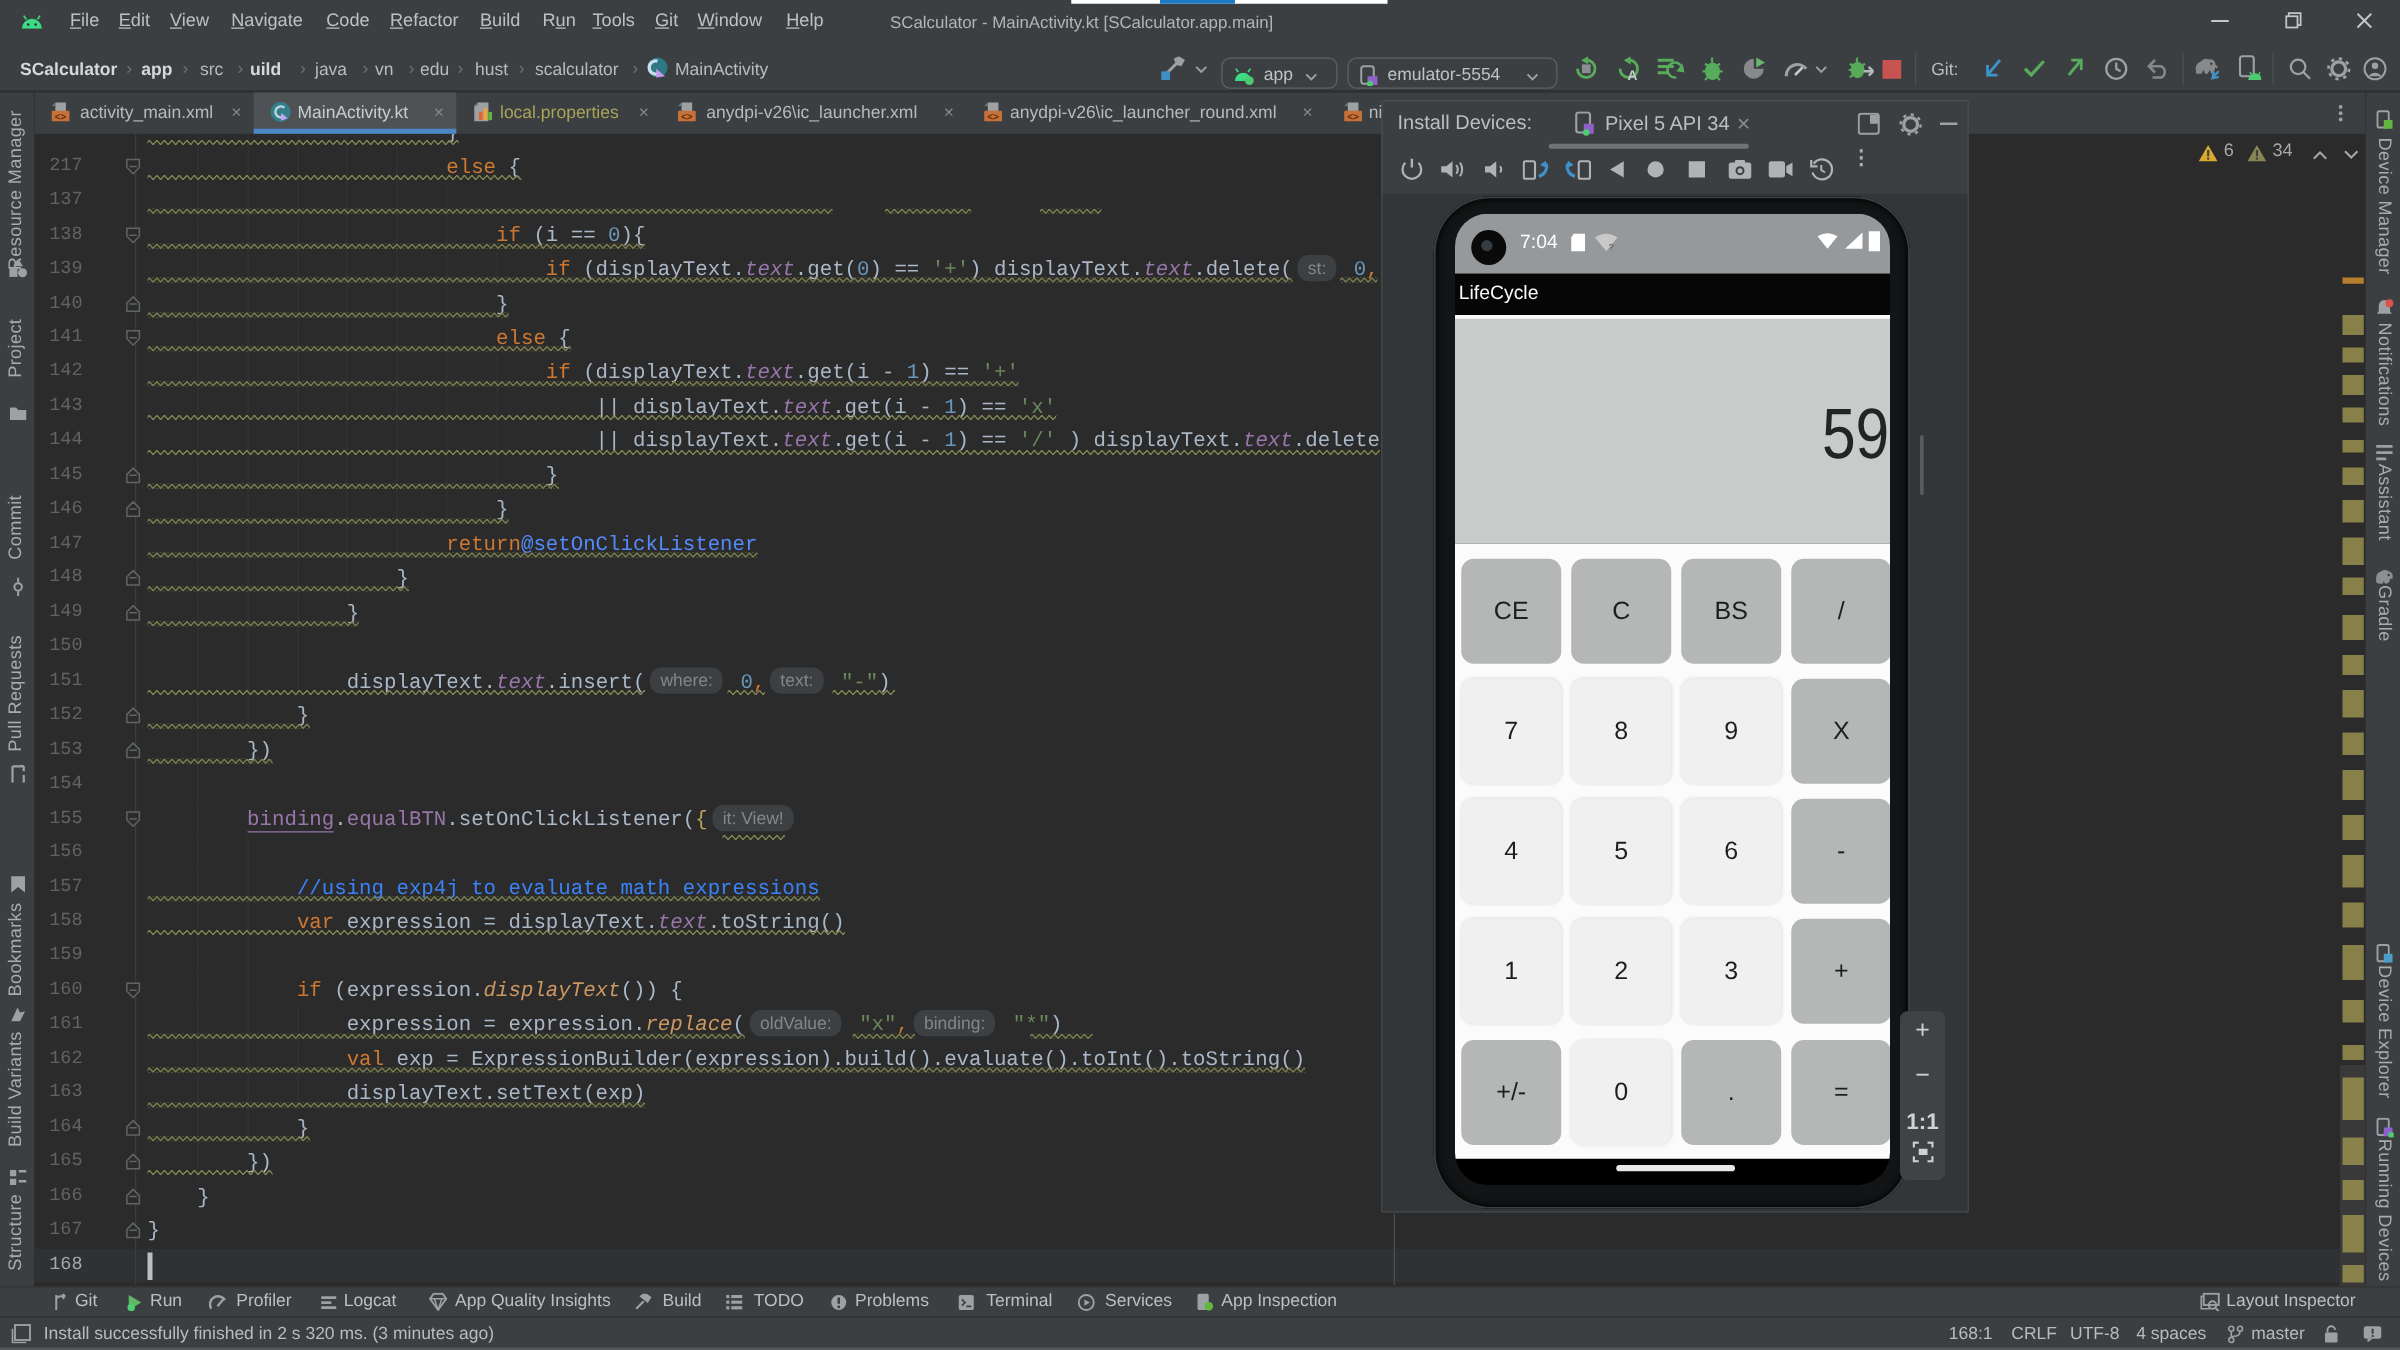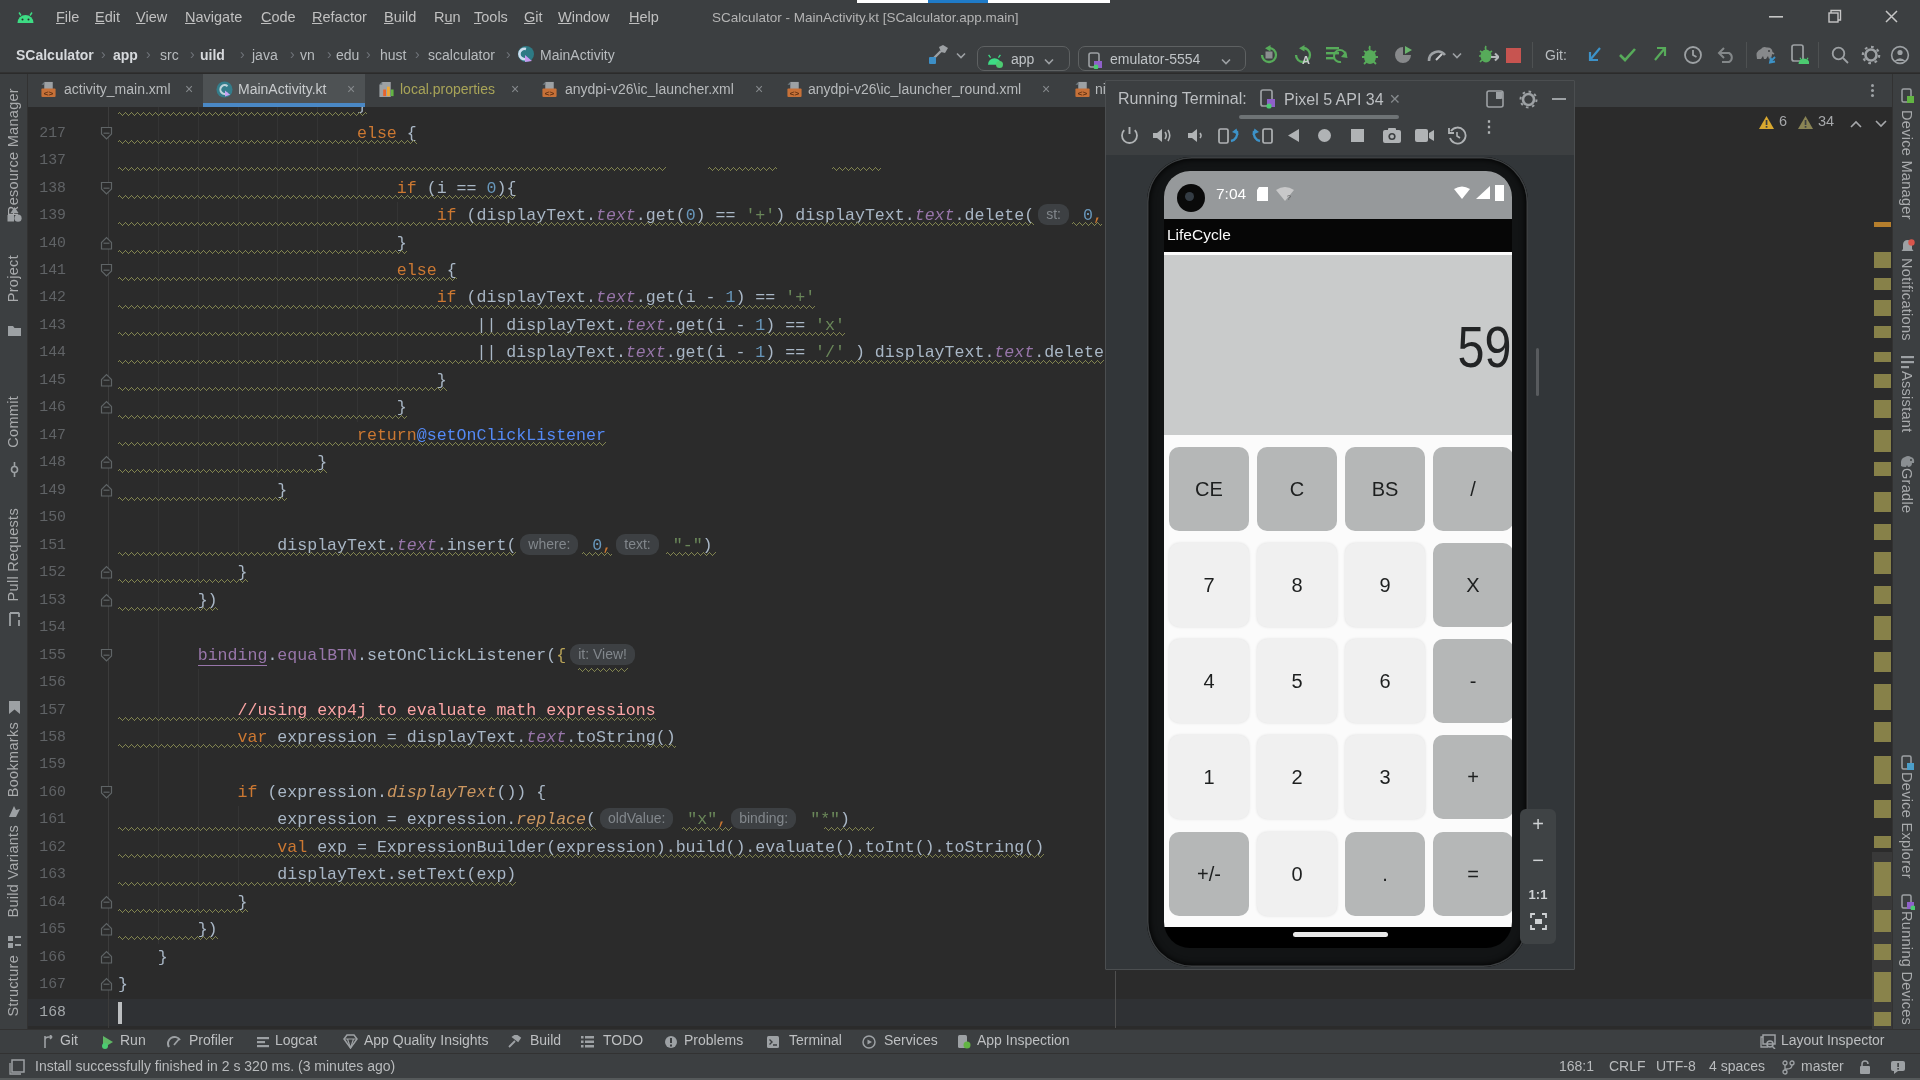--- a/index.html
+++ b/index.html
@@ -26,21 +26,21 @@
 #tab2u{position:absolute;left:175px;top:29px;width:162px;height:4px;background:#4a88c5}
 .ticon{position:absolute;top:7px;width:17px;height:17px}
 
 #editor{position:absolute;left:28px;top:107px;width:1864px;height:922px;background:#2b2b2b;overflow:hidden}
 #editor .ln{position:absolute;left:0;width:38px;text-align:right;font:14.8px "Liberation Mono",monospace;color:#606366;height:27.5px;line-height:27.5px}
 #editor .on{color:#a4a8ab}
 #editor .cl{position:absolute;left:90px;white-space:pre;font:16.6px "Liberation Mono",monospace;color:#a9b7c6;height:27.5px;line-height:27.5px}
 #editor .k{color:#cc7832}
 #editor .n{color:#6897bb}
 #editor .s{color:#6a8759}
-#editor .c{color:#fca5a5}
+#editor .c{color:#3b82f6}
 #editor .f{color:#9876aa;font-style:italic}
 #editor .p{color:#9876aa;border-bottom:1px solid #9876aa}
 #editor .p2{color:#9876aa}
 #editor .brc{color:#bba558}
 #editor .i{color:#cc9760;font-style:italic}
 #editor .lbl{color:#548af7}
 #editor .chip{display:inline-block;background:#3d4043;color:#82878c;font:14px "Liberation Sans",sans-serif;border-radius:9px;padding:0 8px;height:21px;line-height:21px;vertical-align:1px;margin:0 4px}
 #editor .ig{position:absolute;width:1px;height:27.5px;background:#343434}
 #editor .fm{position:absolute;left:71px}
 #editor .wv{position:absolute;height:4px;background:linear-gradient(45deg,transparent 42%,#80834f 42%,#80834f 58%,transparent 58%) 0 0/6px 4px,linear-gradient(-45deg,transparent 42%,#80834f 42%,#80834f 58%,transparent 58%) 3px 0/6px 4px}
@@ -735,21 +735,21 @@
       <rect x="7" y="8" width="7" height="7" fill="#8f60c9"></rect>
       <circle cx="13" cy="14" r="2.5" fill="#4ccb71"></circle>
     </svg>
   <span class="vlabR" style="top:837px">Running Devices</span>
 </div>
 
 <div style="position:absolute;left:1115px;top:971px;width:1px;height:57px;background:#4f4f4f"></div>
 
 <div id="rdpanel">
   <div id="rdhead">
-    <span id="rdtitle">Running Terminal:</span>
+    <span id="rdtitle">Install Devices:</span>
     <svg style="position:absolute;left:152px;top:8px" width="18" height="20" viewBox="0 0 18 20">
         <rect x="3" y="1" width="11" height="16" rx="2" fill="none" stroke="#9da1a4" stroke-width="1.7"></rect>
         <rect x="9" y="10" width="8" height="8" fill="#8f60c9"></rect>
         <circle cx="11" cy="17" r="2.6" fill="#4ccb71"></circle>
       </svg>
     <span style="position:absolute;left:178px;top:10px;font-size:16px;color:#bcbfc2">Pixel 5 API 34</span>
     <span style="position:absolute;left:283px;top:10px;color:#868a8d;font-size:14px">✕</span>
     <svg style="position:absolute;left:380px;top:9px" width="19" height="19" viewBox="0 0 19 19">
         <rect x="1" y="1" width="16" height="16" rx="2" fill="none" stroke="#9da1a4" stroke-width="1.6"></rect>
         <path d="M10 2 H16 V9 Z M10 2 V9 H17" fill="#9da1a4"></path>
@@ -854,21 +854,21 @@
             <div class="kb kbd" style="left:181px;top:397px">.</div>
             <div class="kb kbd" style="left:269px;top:397px">=</div>
         </div>
         <div id="phome"></div>
       </div>
     </div>
     <div style="position:absolute;left:430px;top:193px;width:3px;height:48px;border-radius:2px;background:#585b5e"></div>
     <div id="zoomov">
       <div style="position:absolute;left:0;top:4px;width:36px;font-size:20px;color:#cfd2d4">+</div>
       <div style="position:absolute;left:0;top:40px;width:36px;font-size:20px;color:#cfd2d4">−</div>
-      <div style="position:absolute;left:0;top:78px;width:36px;font-size:13px;font-weight:bold;color:#cfd2d4">1:1</div>
+      <div style="position:absolute;left:0;top:78px;width:36px;font-size:18px;font-weight:bold;color:#cfd2d4">1:1</div>
       <svg style="position:absolute;left:10px;top:104px" width="17" height="17" viewBox="0 0 17 17">
           <path d="M1 5 V1 H5 M12 1 H16 V5 M16 12 V16 H12 M5 16 H1 V12" fill="none" stroke="#cfd2d4" stroke-width="1.8"></path>
           <rect x="5" y="6" width="7" height="5" fill="#cfd2d4"></rect>
         </svg>
     </div>
   </div>
 </div>
 
 <div id="botbar">
   <svg class="icon" style="left:42px;top:5px" width="13" height="14" viewBox="0 0 13 14">

